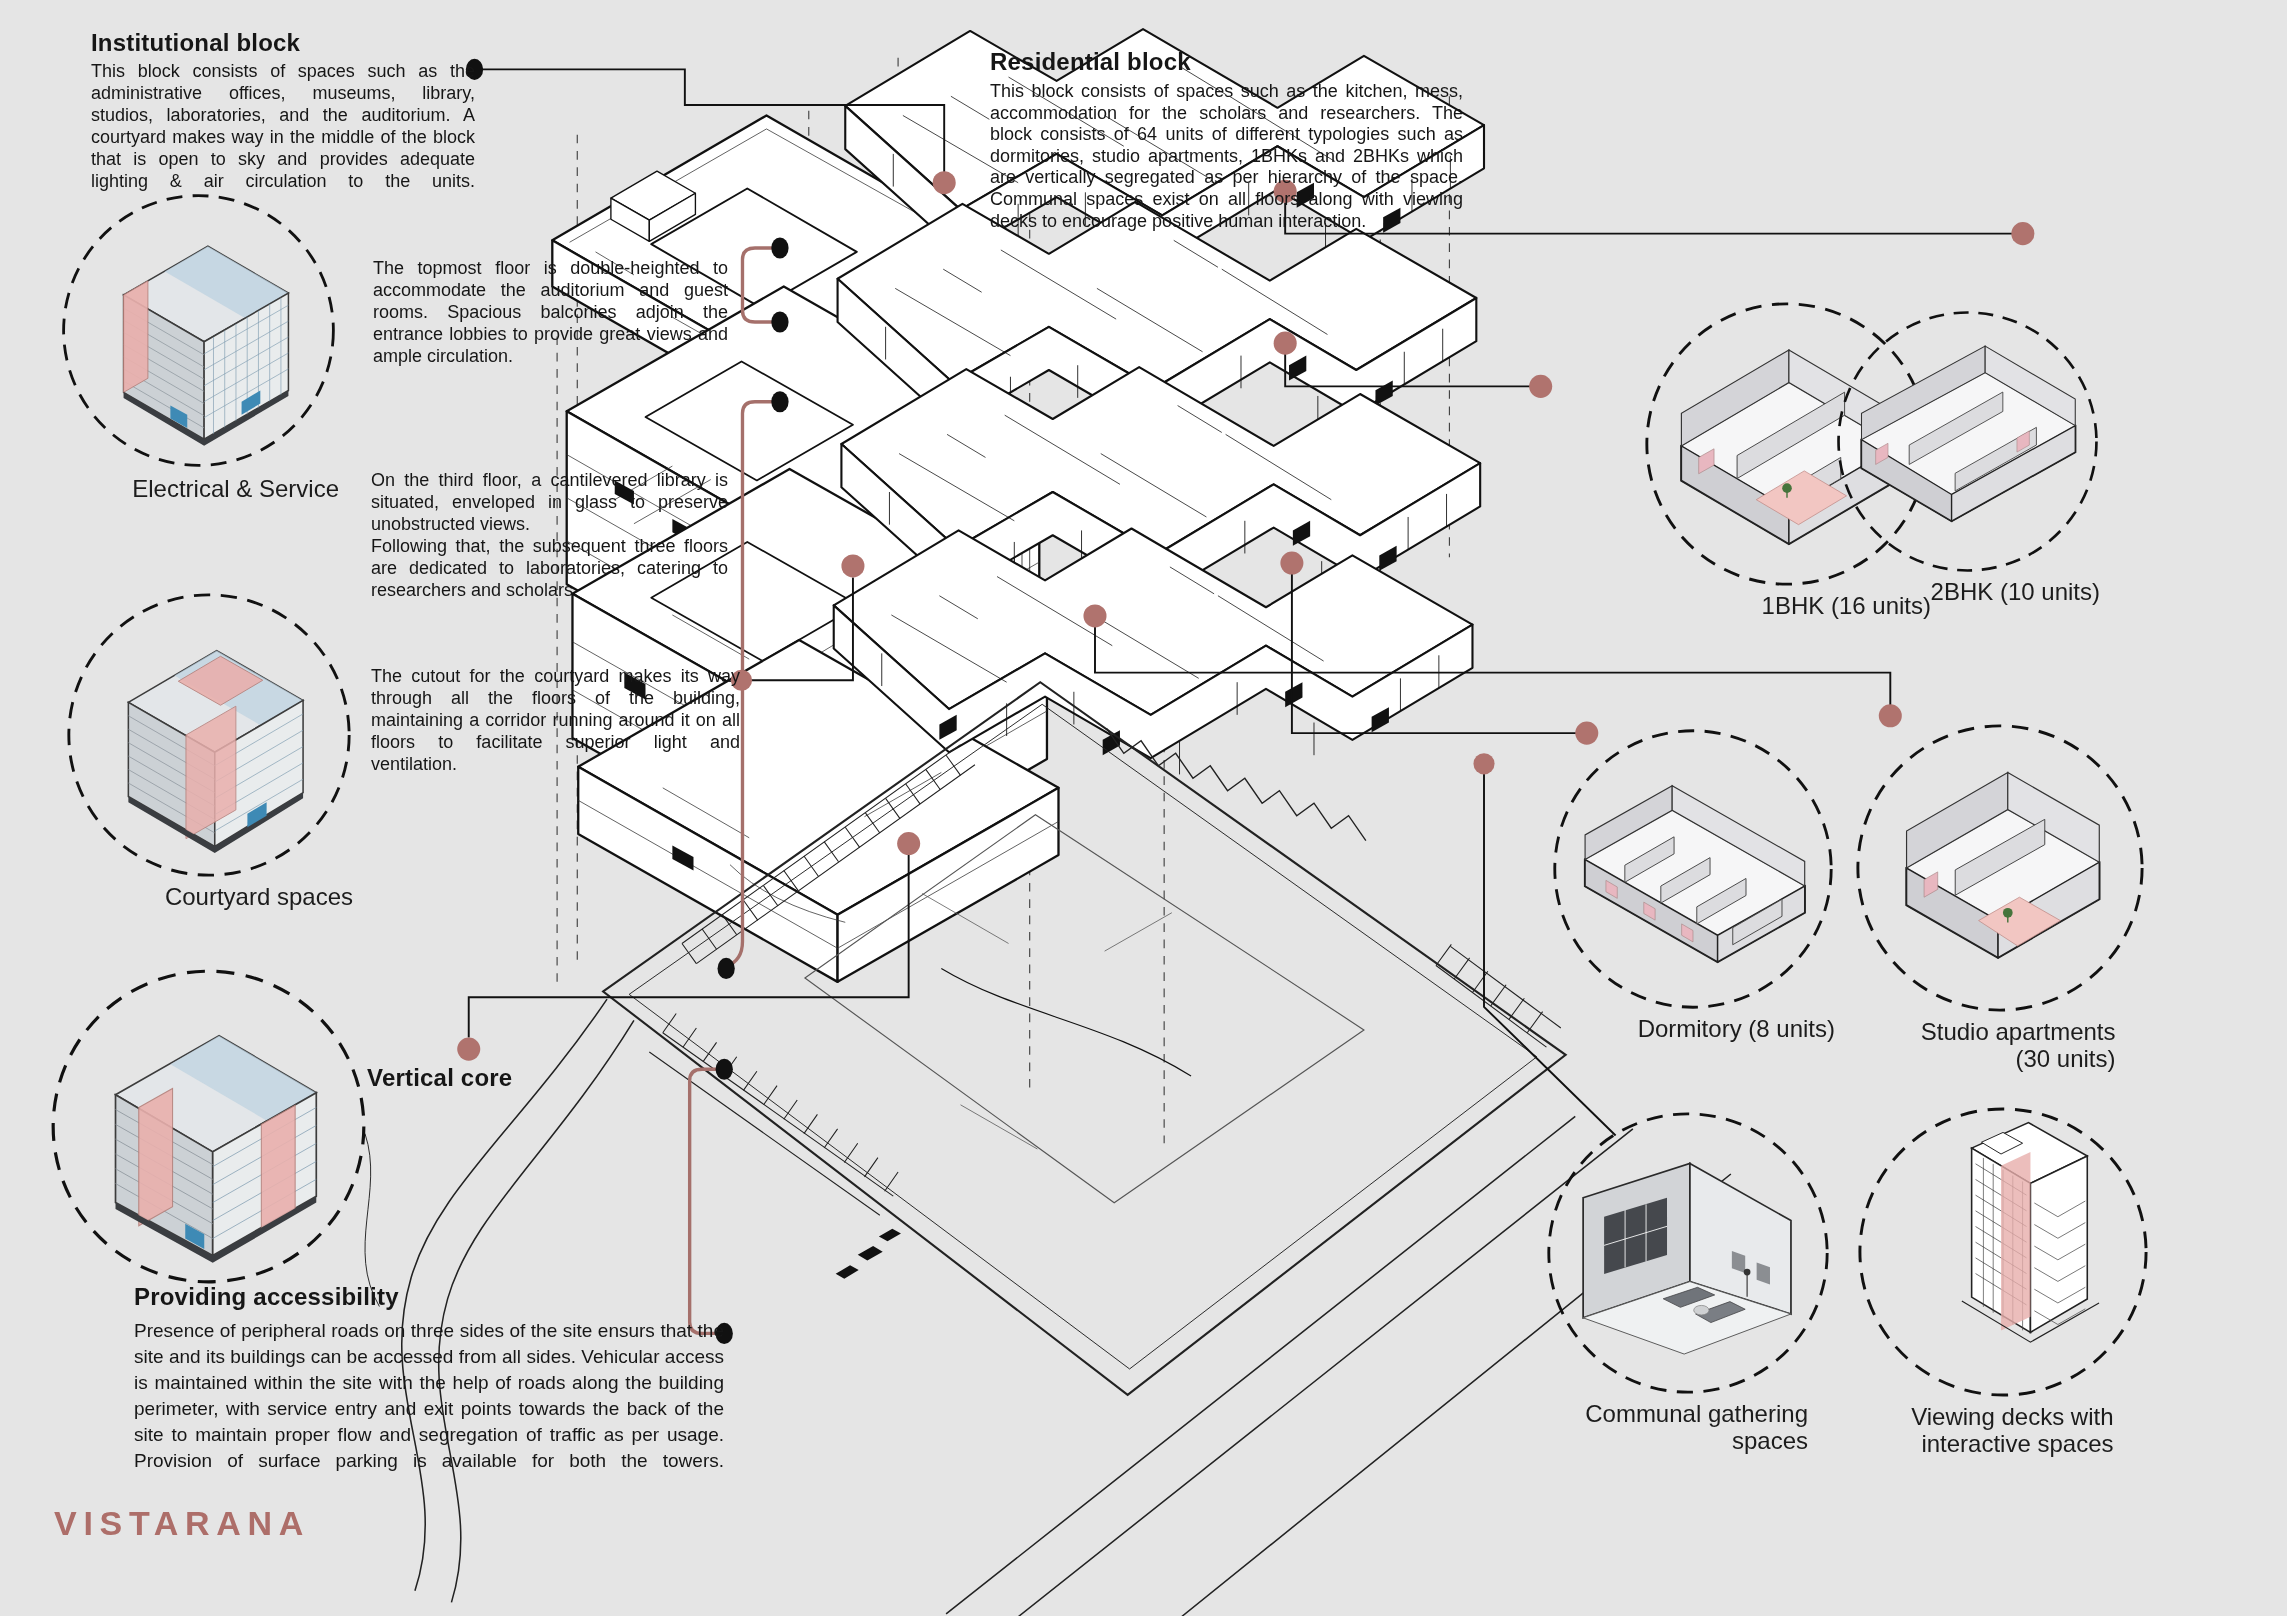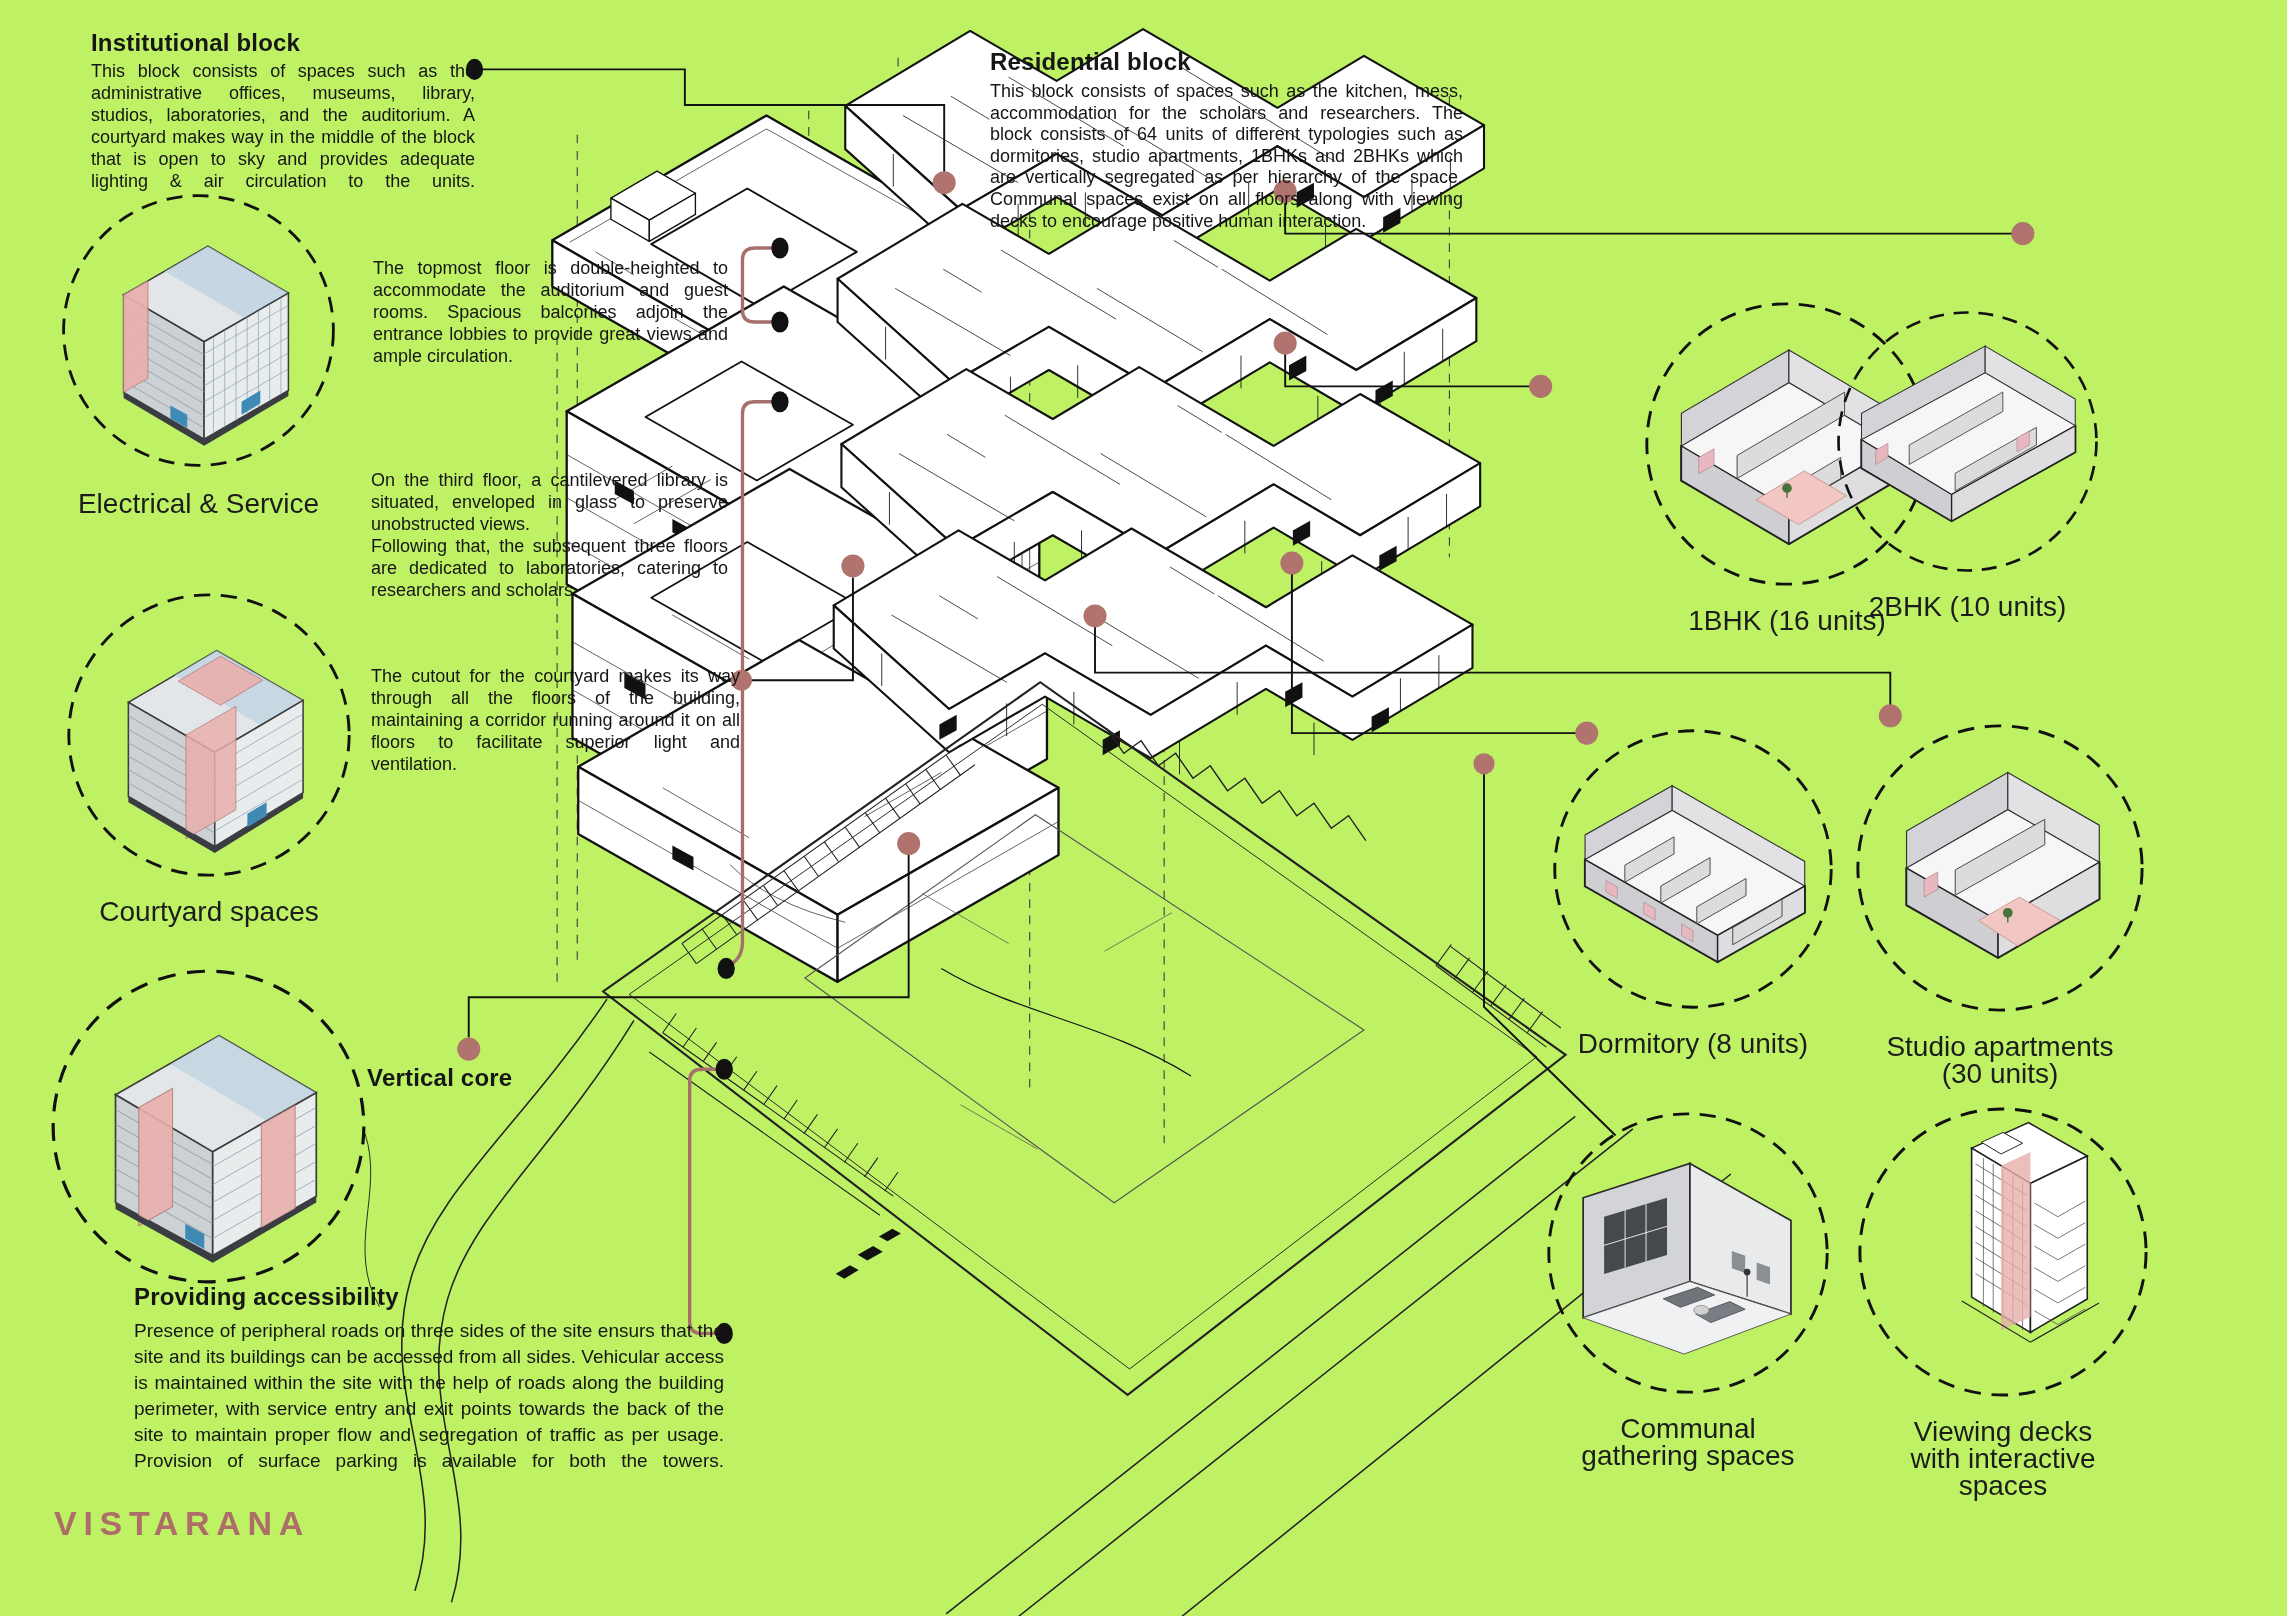--- a/index.html
+++ b/index.html
@@ -1,28 +1,28 @@
 <!DOCTYPE html>
 <html><head>
 <meta charset="utf-8">
 <style>
   html,body{margin:0;padding:0;background:#fff;}
-  #board{position:relative;width:2287px;height:1617px;background:#bef264;overflow:hidden;
+  #board{position:relative;width:2287px;height:1617px;background:#e5e5e5;overflow:hidden;
          font-family:"Liberation Sans",sans-serif;color:#161616;}
   #axon{position:absolute;left:0;top:0;z-index:1;}
   .txt{position:absolute;z-index:2;}
   .h1{font-size:24px;font-weight:700;letter-spacing:0.2px;}
   .body{font-size:18px;line-height:22px;text-align:justify;}
   .body.lastj{text-align-last:justify;}
   .body p{margin:0 0 0 0;}
   .logo{position:absolute;left:54px;top:1504px;z-index:2;font-size:34px;font-weight:700;
         letter-spacing:6.7px;color:#ad6e69;}
   .fig{position:absolute;z-index:3;text-align:center;}
   .fig svg{display:block;}
-  .fig-label{font-size:28px;line-height:27px;color:#1c1c1c;margin:19px auto 0;}
+  .fig-label{font-size:24px;line-height:27px;color:#1c1c1c;margin:4px auto 0;text-align:right;}
   .thin{stroke:#333;stroke-width:.8;fill:none;}
 </style>
 </head>
 <body>
 
 <div id="board">
 
 <svg id="axon" width="2287" height="1617" viewBox="0 0 2381 1683">
 
   <g stroke="#444" stroke-width="1.2" stroke-dasharray="9 8">

